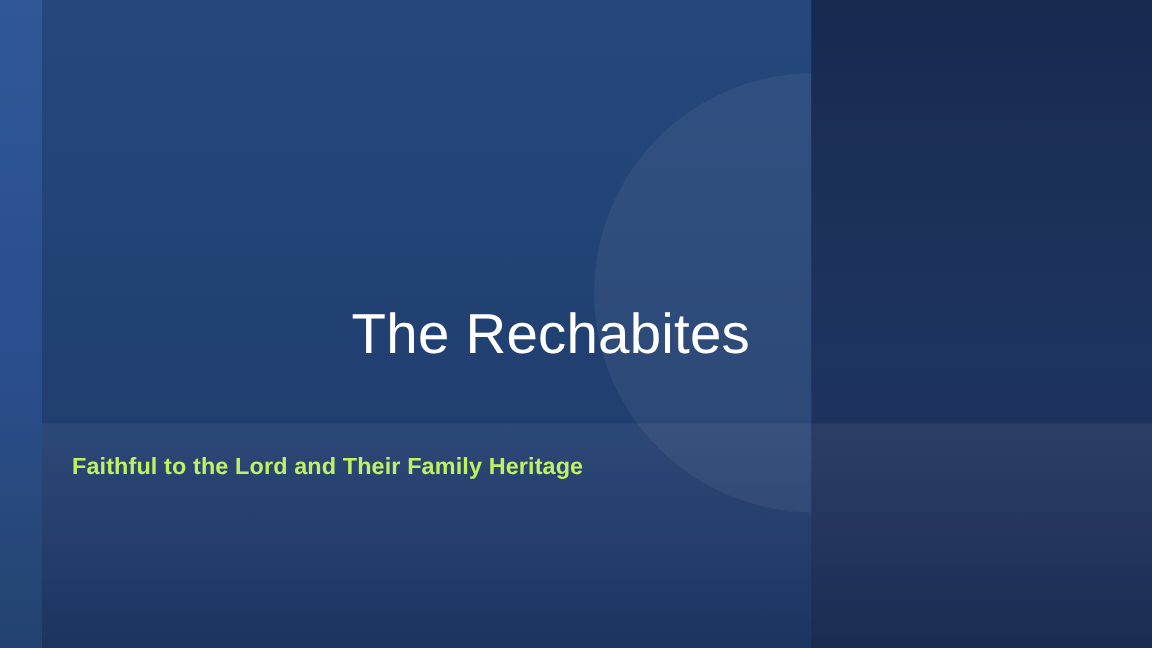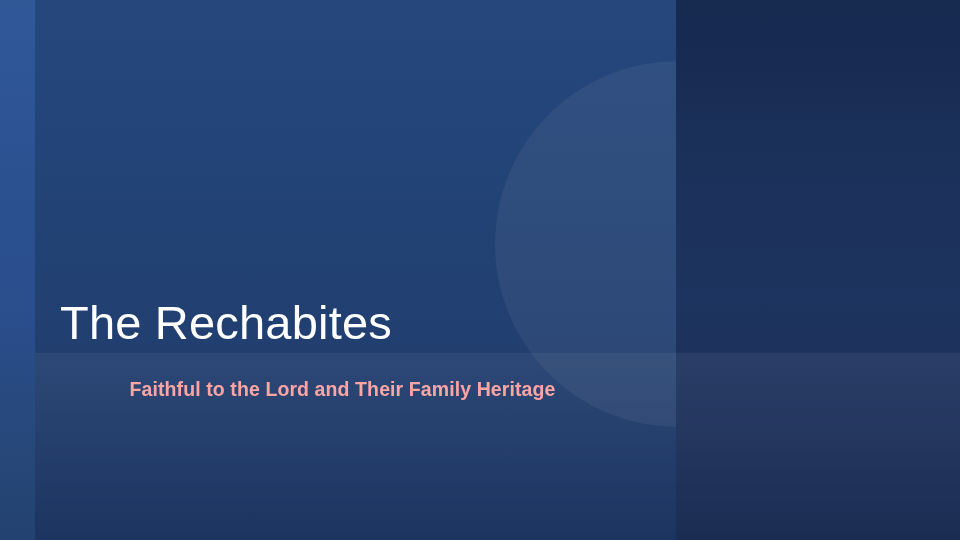--- a/index.html
+++ b/index.html
@@ -105,37 +105,36 @@
     position: absolute;
     left: 0; top: 0;
     width: 960px; height: 540px;
   }
 
   .slide-title {
     position: absolute;
     left: 60px;
     top: 252px;
     width: 565px;
-    text-align: left;
+    text-align: right;
     color: #FFFFFF;
     font-size: 47px;
     font-weight: 300;
     letter-spacing: 0.2px;
     line-height: 1.12;
     white-space: nowrap;
-    margin-top: 45px;
   }
 
   .slide-subtitle {
     position: absolute;
     left: 60px;
     top: 378px;
     width: 565px;
-    text-align: center;
-    color: #fca5a5;
+    text-align: left;
+    color: #bef264;
     font-size: 19.5px;
     font-weight: 700;
     letter-spacing: 0.1px;
     line-height: 1.2;
     white-space: nowrap;
   }
 </style>
 </head>
 <body>
 

